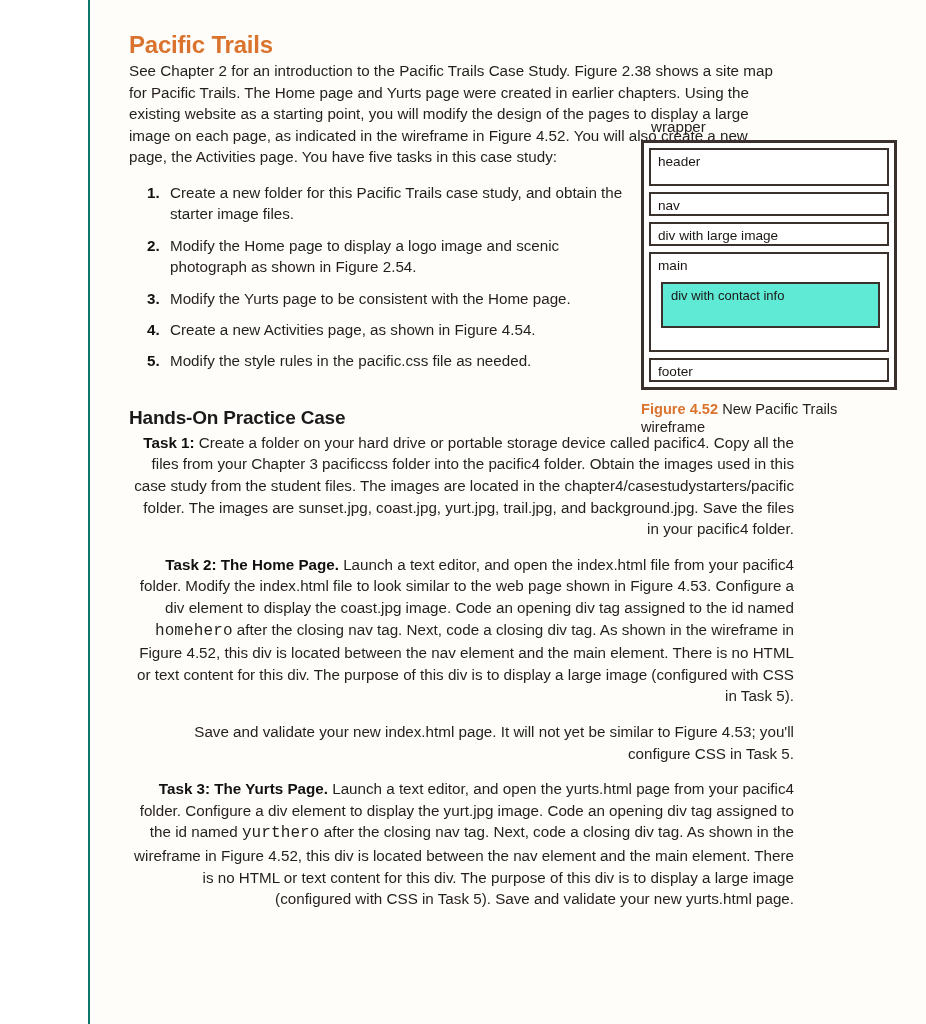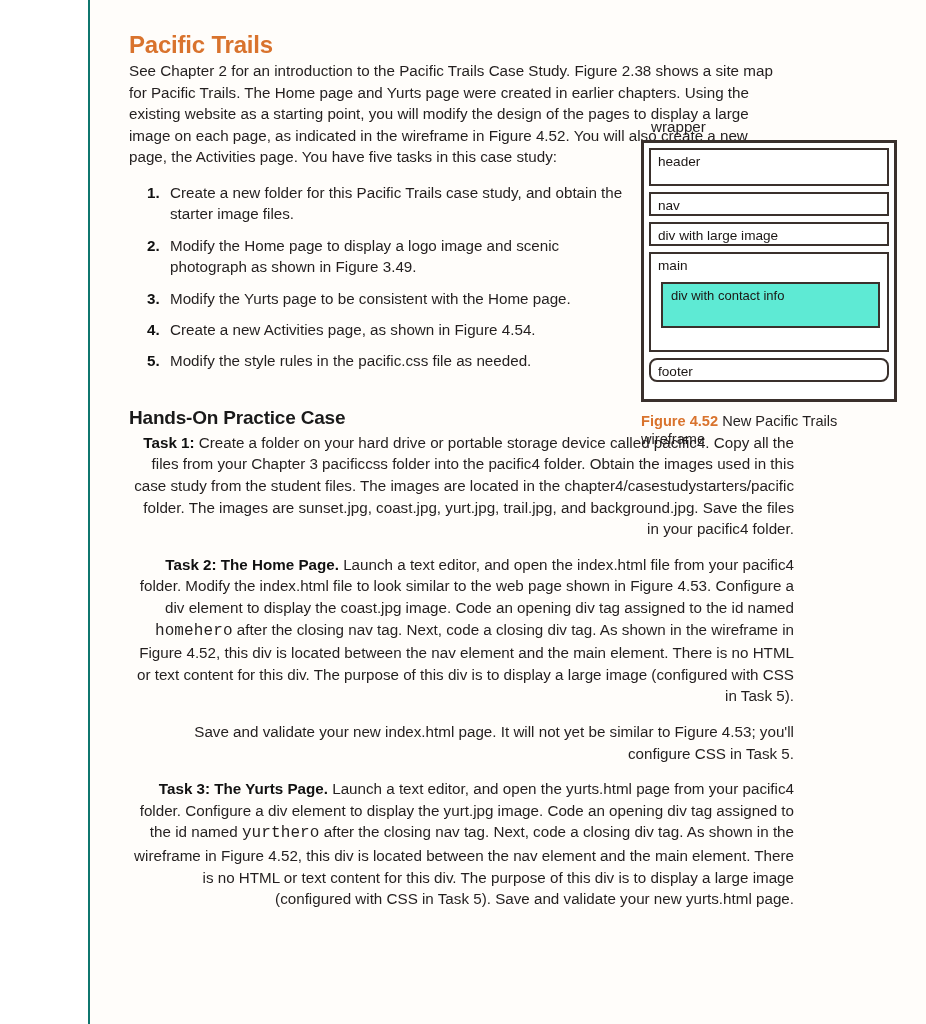--- a/index.html
+++ b/index.html
@@ -134,21 +134,21 @@
     font-size: 13.6px;
     color: #1b1614;
     padding: 3px 0 0 7px;
     margin-bottom: 6px;
     line-height: 17px;
   }
   .wf-box.header { height: 38px; }
   .wf-box.nav    { height: 24px; }
   .wf-box.bigimg { height: 24px; }
   .wf-box.main   { height: 100px; position: relative; padding-top: 3px; }
-  .wf-box.footer { height: 24px; margin-bottom: 12px; border-radius: 8px; }
+  .wf-box.footer { height: 24px; margin-bottom: 0; }
   .wf-inner {
     position: absolute;
     left: 10px;
     right: 7px;
     top: 28px;
     height: 46px;
     border: 2px solid #3a302c;
     background: #5eead4;
     box-sizing: border-box;
     font-size: 13px;
@@ -202,21 +202,21 @@
 
       <p class="body intro">See Chapter 2 for an introduction to the Pacific Trails Case Study. Figure 2.38 shows a site map for Pacific Trails. The Home page and Yurts page were created in earlier chapters. Using the existing website as a starting point, you will modify the design of the pages to display a large image on each page, as indicated in the wireframe in Figure 4.52. You will also create a new page, the Activities page. You have five tasks in this case study:</p>
 
       <ol class="tasks">
         <li>
           <span class="num">1.</span>
           <span>Create a new folder for this Pacific Trails case study, and obtain the starter image files.</span>
         </li>
         <li>
           <span class="num">2.</span>
-          <span>Modify the Home page to display a logo image and scenic photograph as shown in Figure 3.49.</span>
+          <span>Modify the Home page to display a logo image and scenic photograph as shown in Figure 2.54.</span>
         </li>
         <li>
           <span class="num">3.</span>
           <span>Modify the Yurts page to be consistent with the Home page.</span>
         </li>
         <li>
           <span class="num">4.</span>
           <span>Create a new Activities page, as shown in Figure 4.54.</span>
         </li>
         <li>

